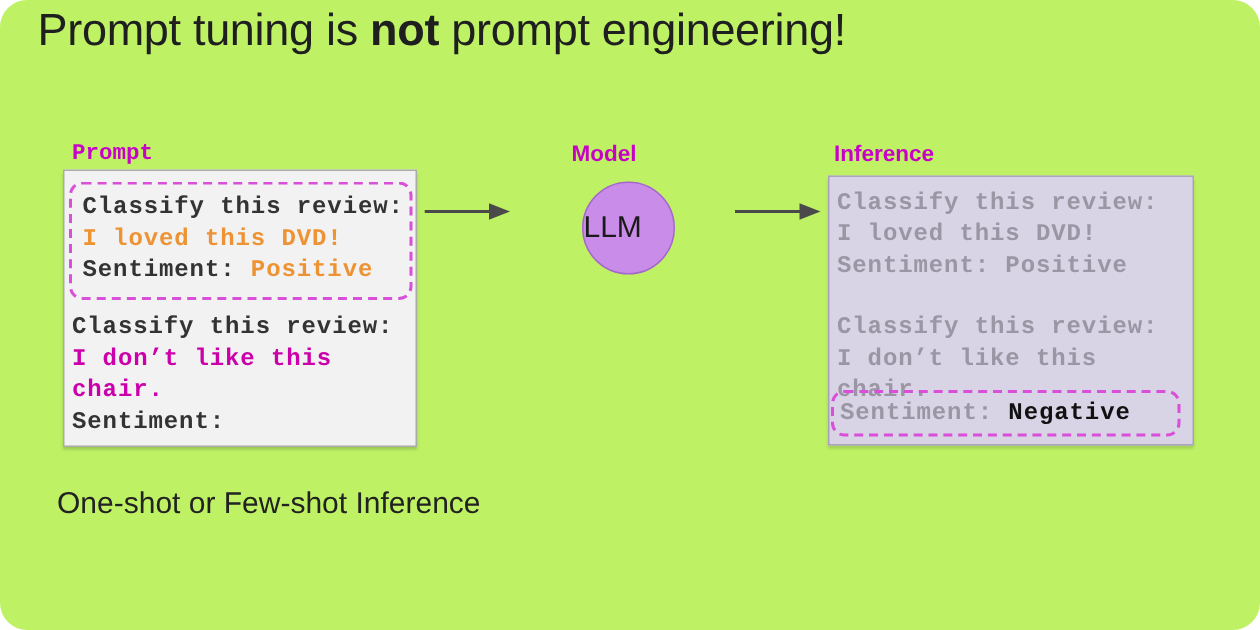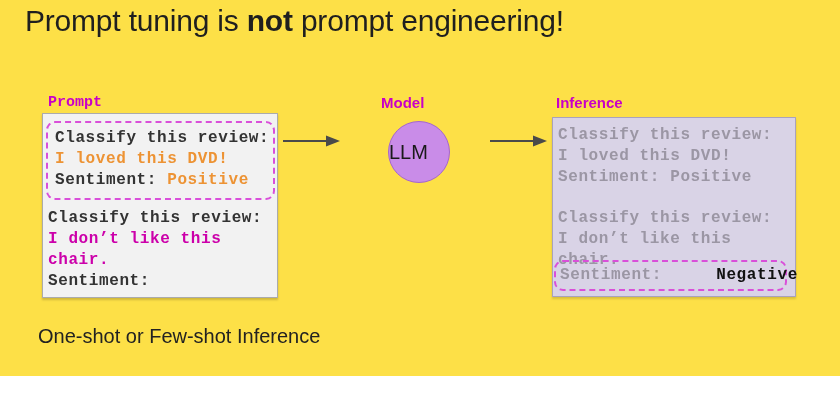--- a/index.html
+++ b/index.html
@@ -7,24 +7,25 @@
     --dash:#d94fd9;
     --orange:#ed9334;
     --pink:#cc00aa;
     --gray-text:#9b96a4;
     --ink:#333333;
     --arrow:#4a4a4a;
   }
   html,body{margin:0;padding:0;background:#ffffff;}
   .slide{
     position:relative;
-    width:840px;height:376px;
-    background:#fde047;
+    width:840px;height:420px;
+    background:#bef264;
     font-family:"Liberation Sans", sans-serif;
     overflow:hidden;
+    border-radius:18px;
   }
   .title{
     position:absolute;left:25px;top:4px;
     font-size:30px;color:#1f1f1f;letter-spacing:-0.2px;
     white-space:nowrap;
   }
   .title b{font-weight:700;}
   .section-label{
     position:absolute;top:94px;
     font-size:15px;font-weight:700;color:var(--magenta);
@@ -51,21 +52,21 @@
     left:3px;top:7px;width:229px;height:79px;
     padding:5px 0 0 7px;
   }
   .prompt-query{
     position:absolute;left:5px;top:94px;
   }
   .ink{color:var(--ink);}
   .orange{color:var(--orange);}
   .pink{color:var(--pink);}
   .gray{color:var(--gray-text);}
-  .black-ans{color:#111111;margin-left:44px;}
+  .black-ans{color:#111111;}
   .arrow-svg{position:absolute;top:134px;}
   .llm-circle{
     position:absolute;left:388px;top:121px;width:62px;height:62px;
     border-radius:50%;
     background:#c98ce8;border:1px solid #a566cd;
     display:flex;align-items:center;justify-content:flex-start;
     font-size:20px;color:#1a1a1a;
     box-sizing:border-box;
   }
   .completion-box{

